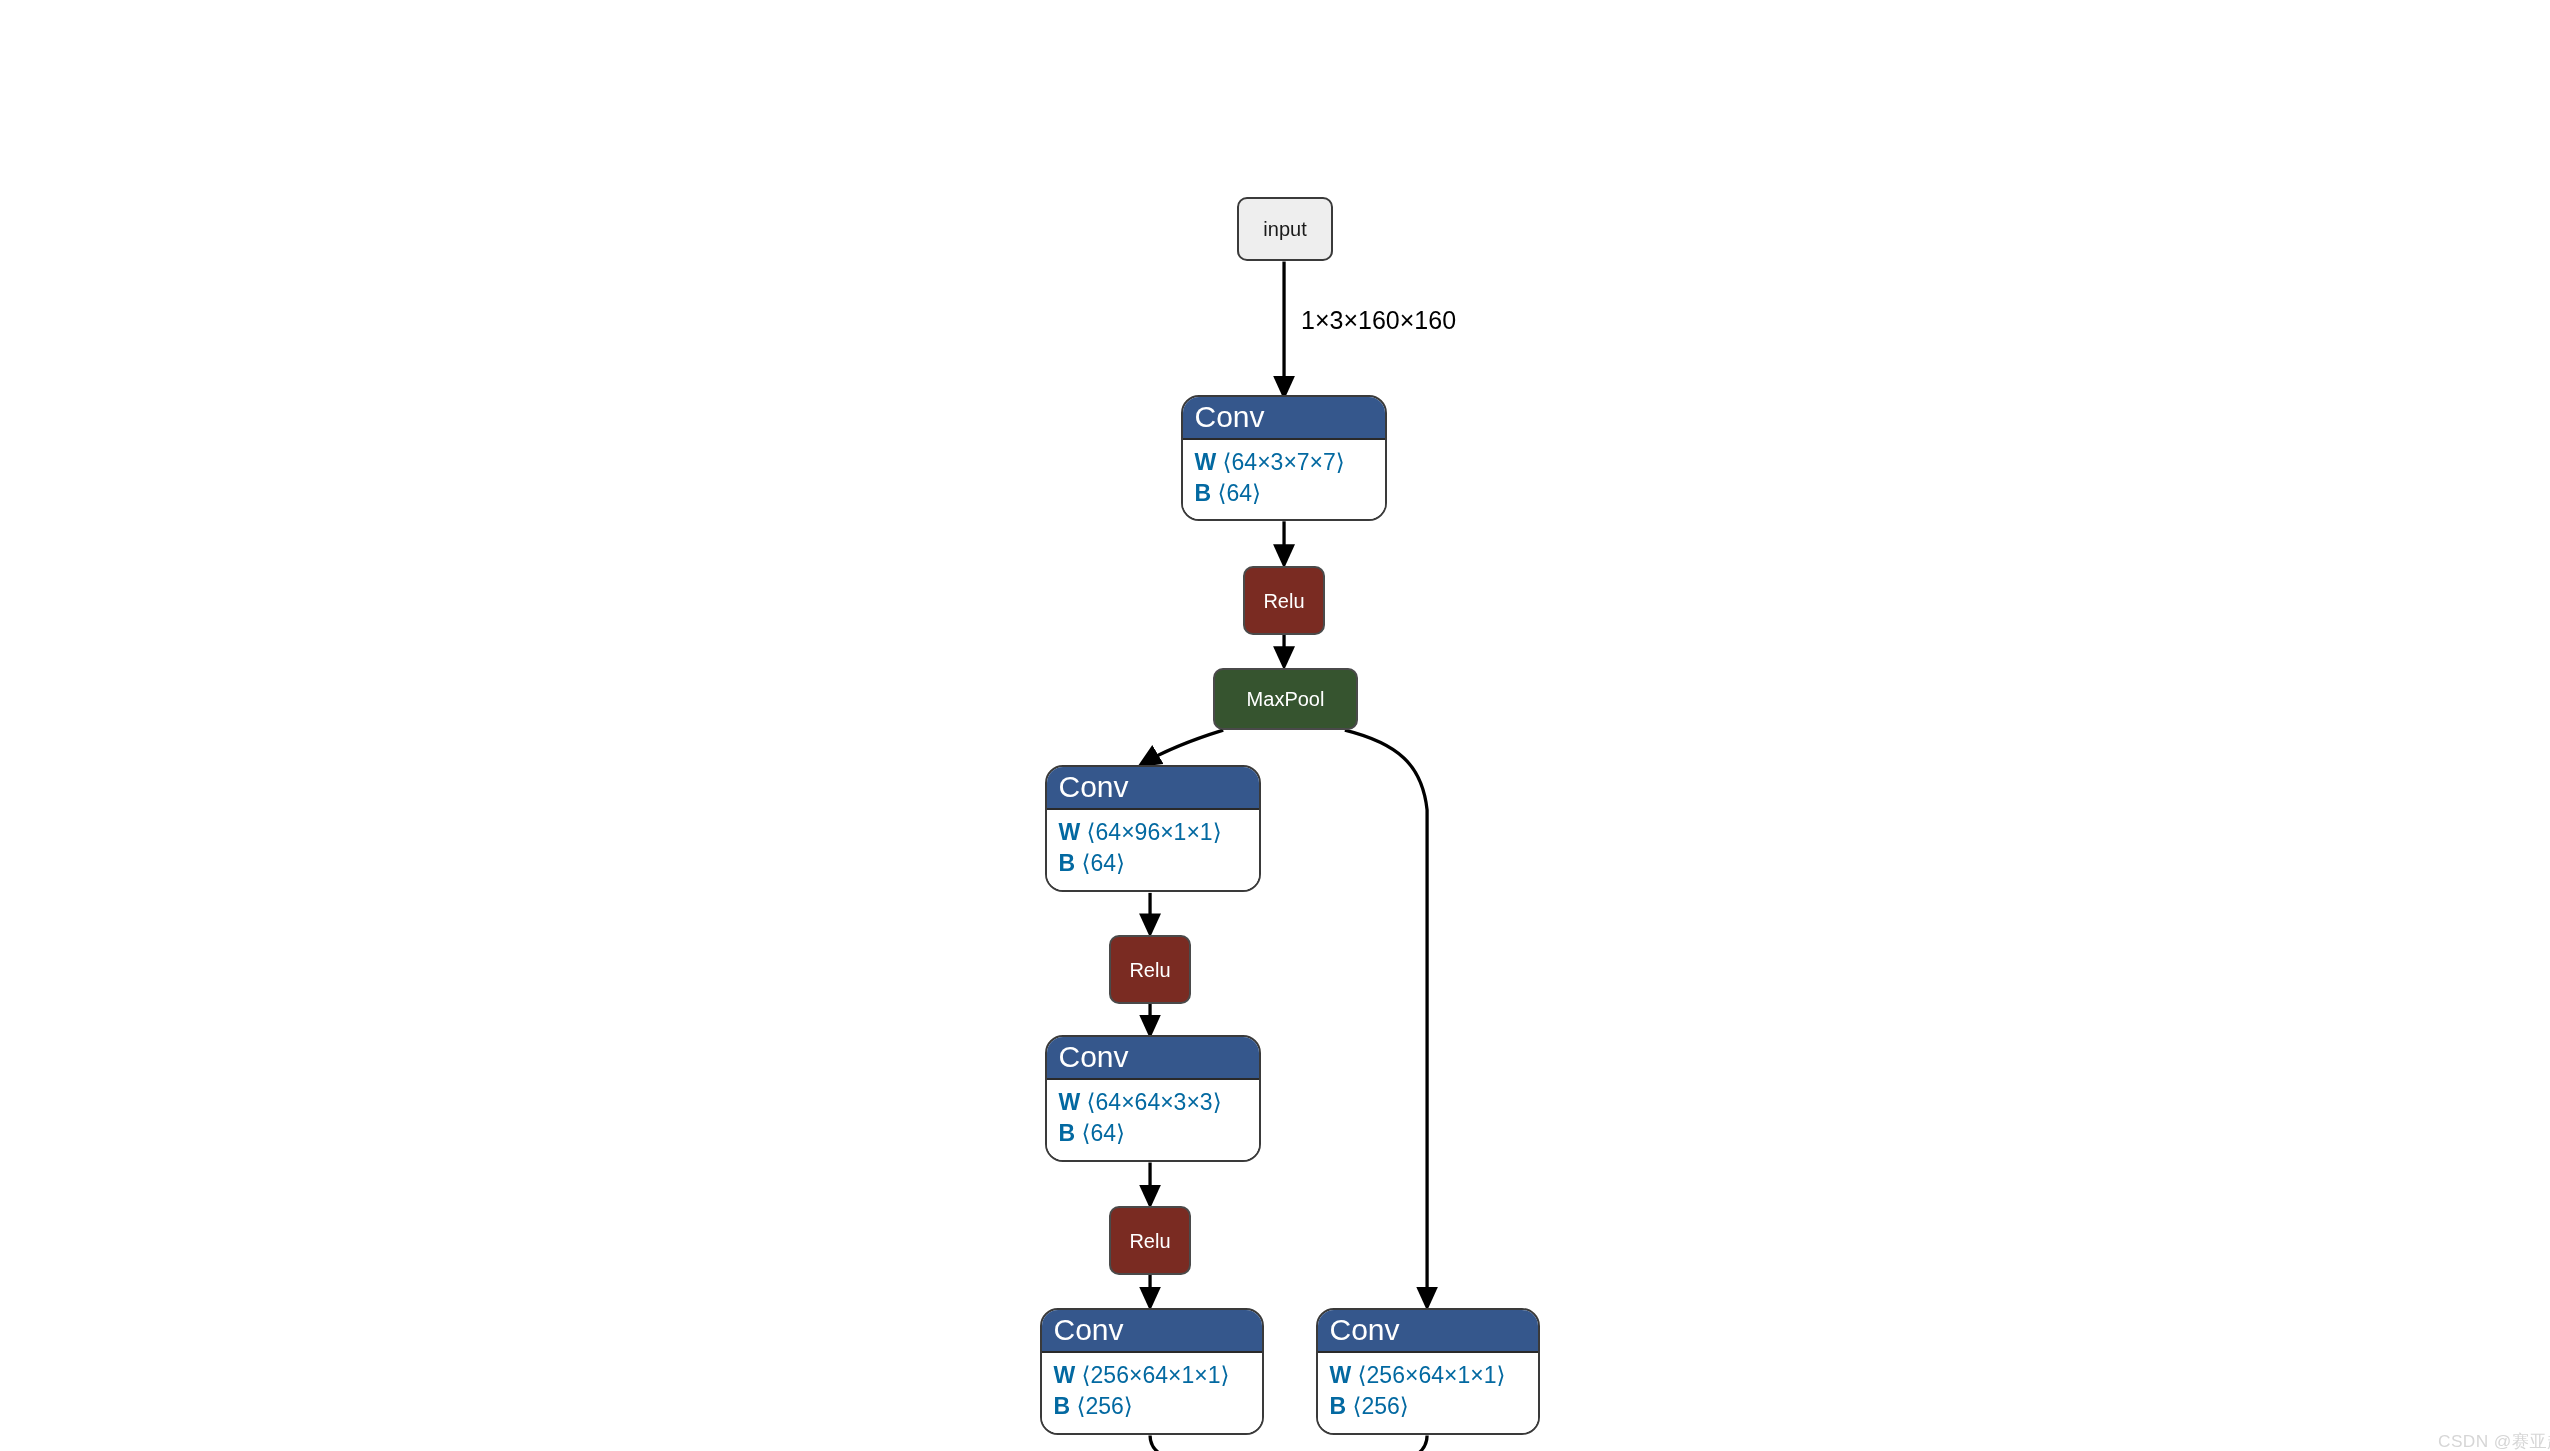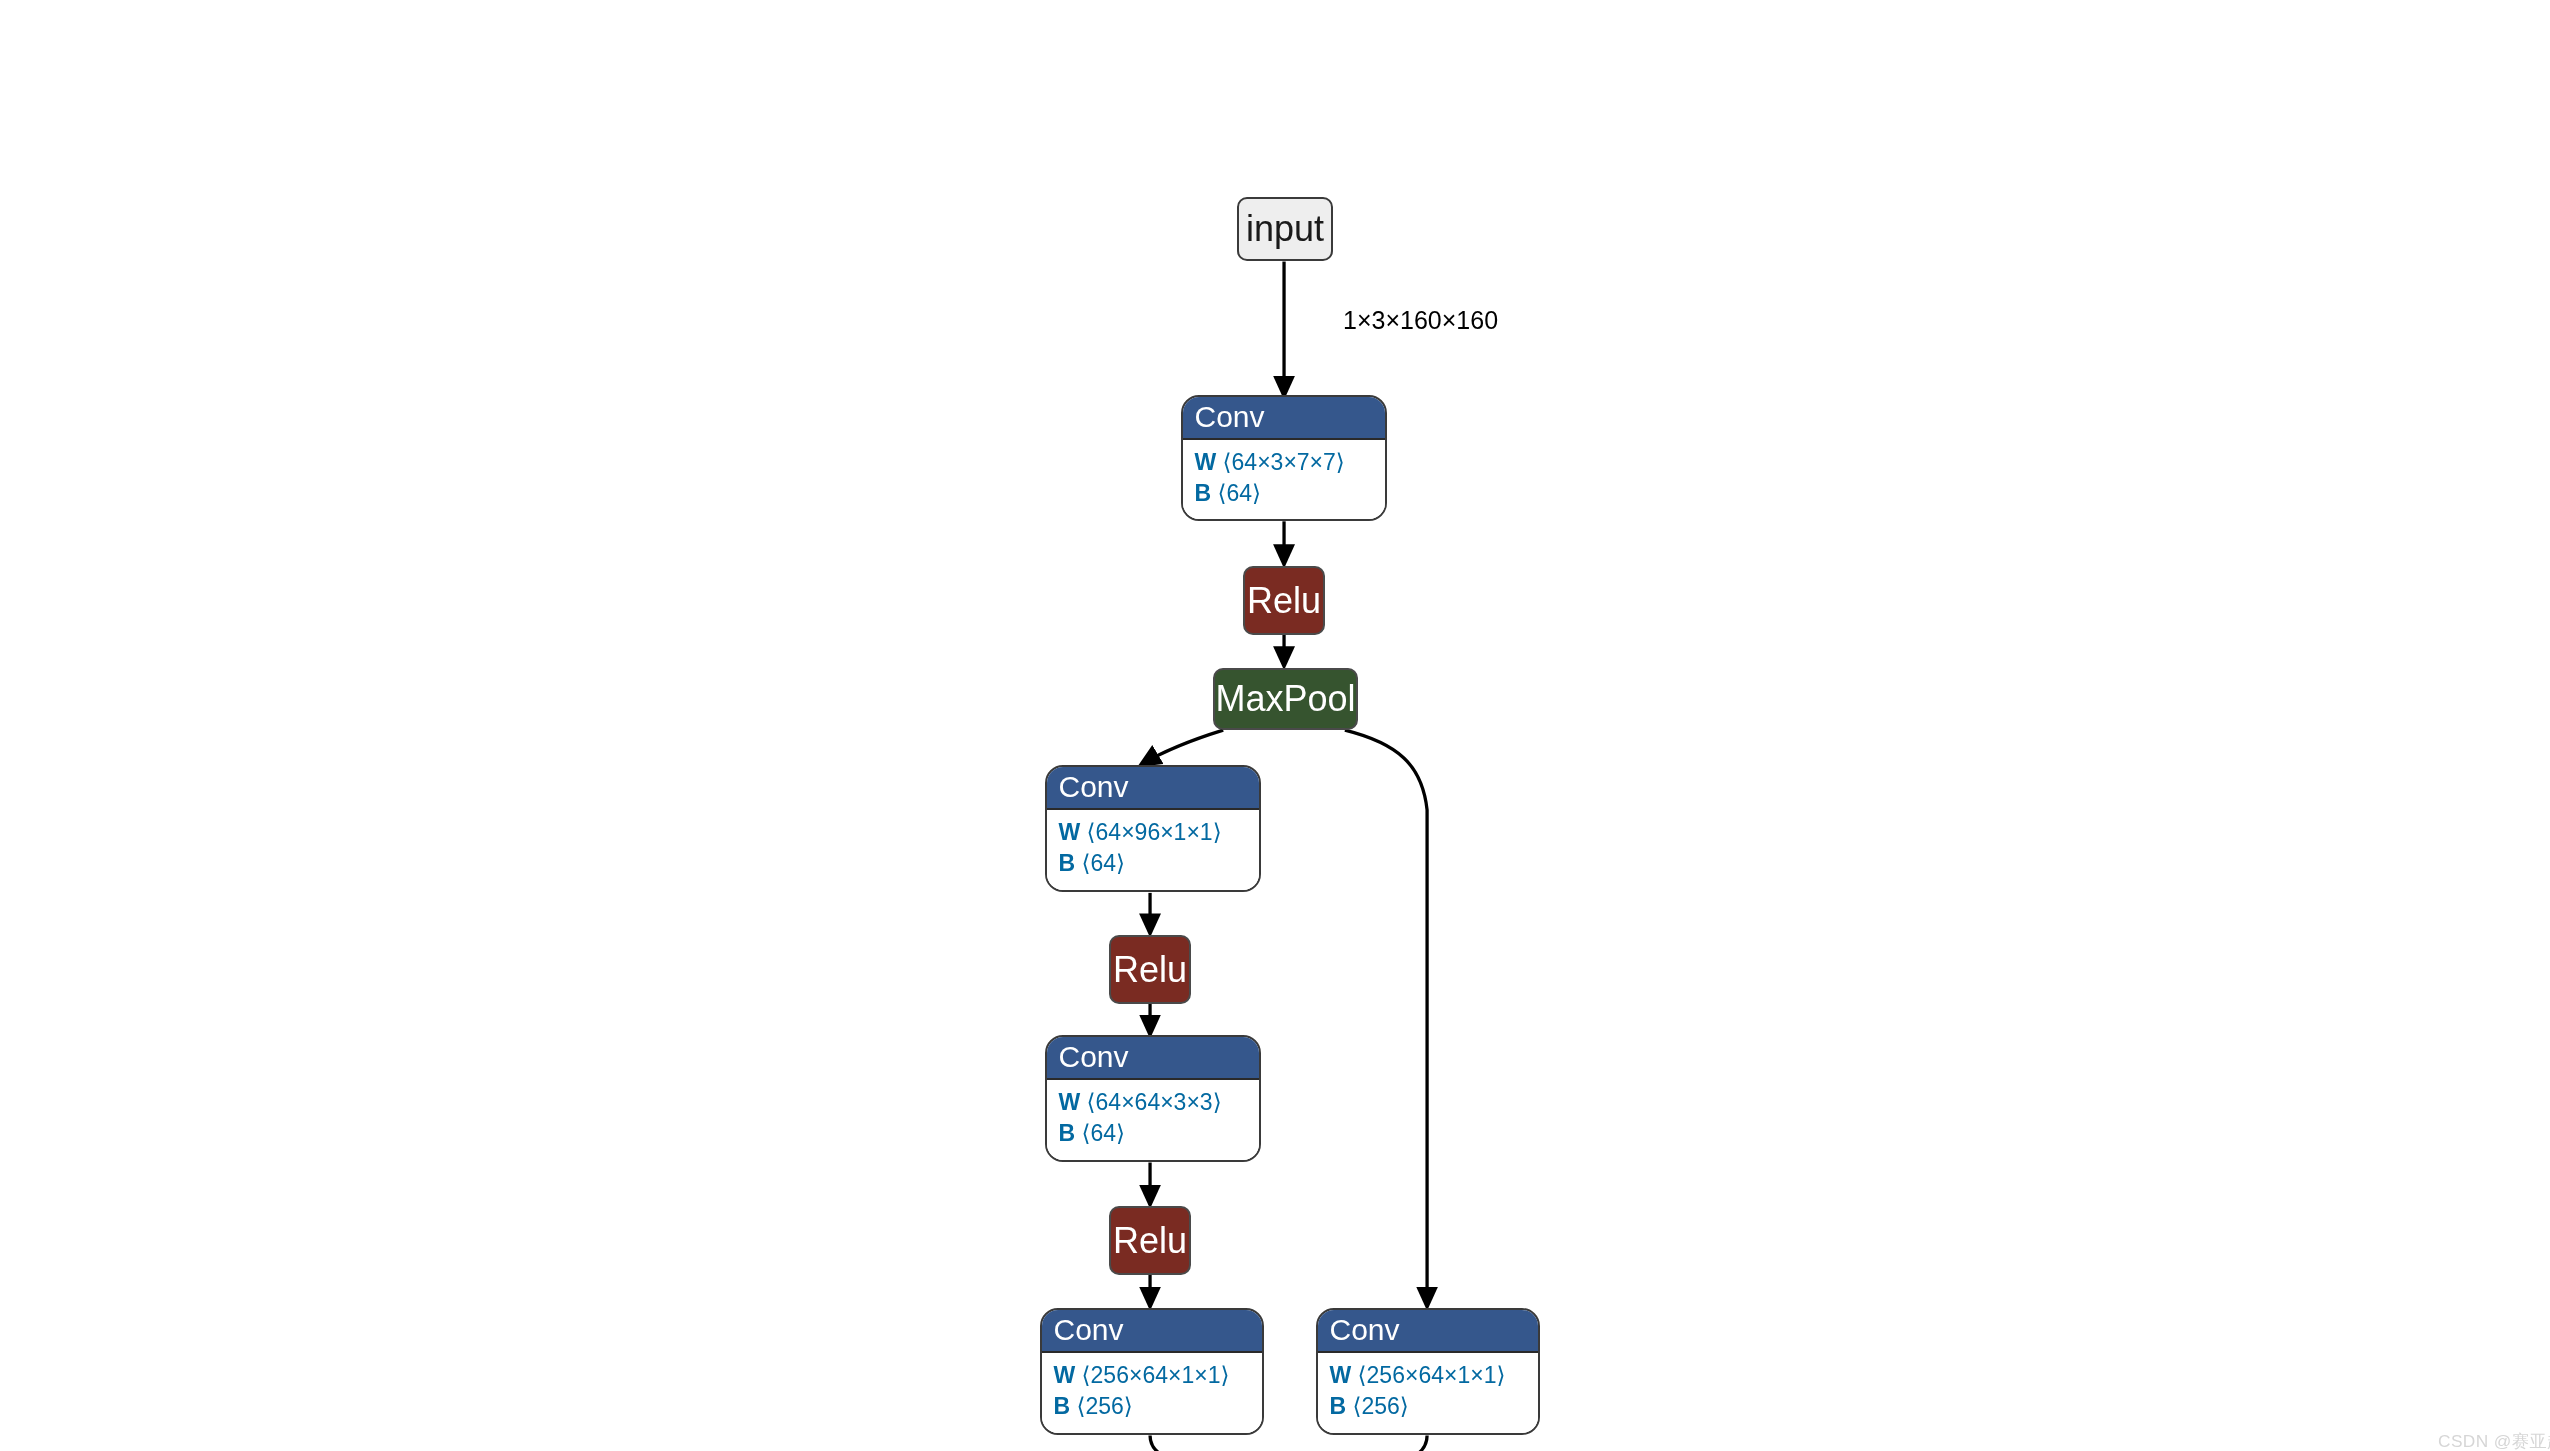--- a/index.html
+++ b/index.html
@@ -32,21 +32,21 @@
   
   .pill {
     border: 2.5px solid #3a3a3a;
     border-radius: 10px;
     display: flex;
     align-items: center;
     justify-content: center;
     box-sizing: border-box;
   }
   .pill .pill-label {
-    font-size: 36px;
+    font-size: 20px;
     line-height: 1;
     white-space: nowrap;
   }
 
   .pill.io {
     background: #eeeeee;
     border-color: #3a3a3a;
   }
   .pill.io .pill-label { color: #1a1a1a; }
 
@@ -102,21 +102,20 @@
   .param-row .pval {
     font-weight: normal;
   }
 
   
   .edge-label {
     position: absolute;
     font-size: 25px;
     color: #000000;
     white-space: nowrap;
-    margin-left: 42px;
   }
 
   
   .watermark {
     position: absolute;
     font-size: 17.3px;
     color: #d6d6d6;
     white-space: nowrap;
     letter-spacing: 0.4px;
   }

